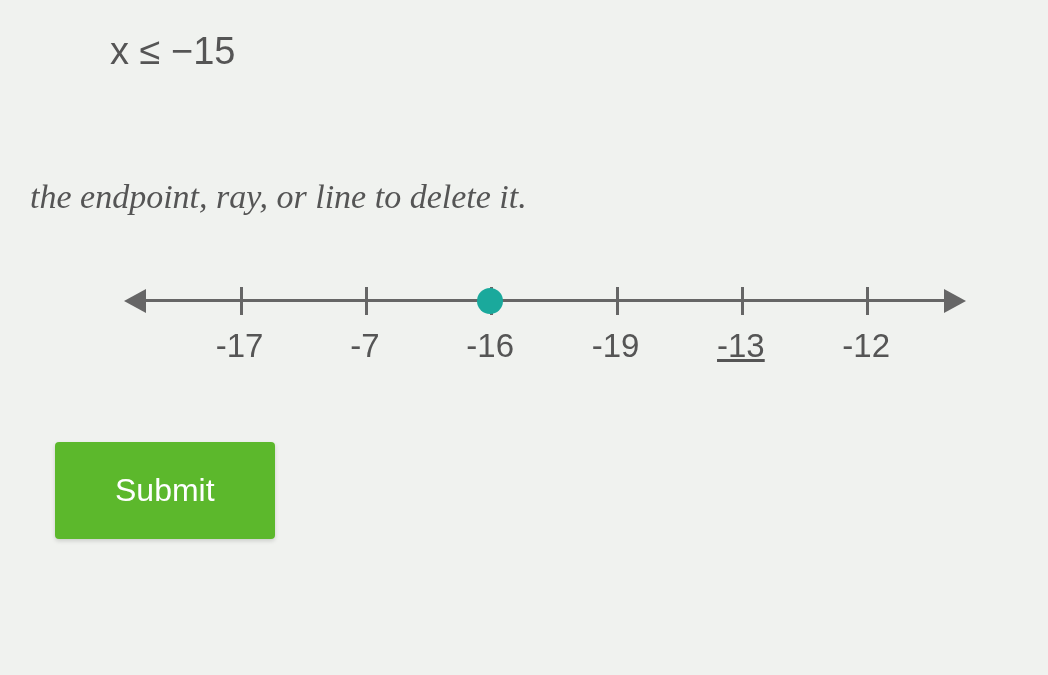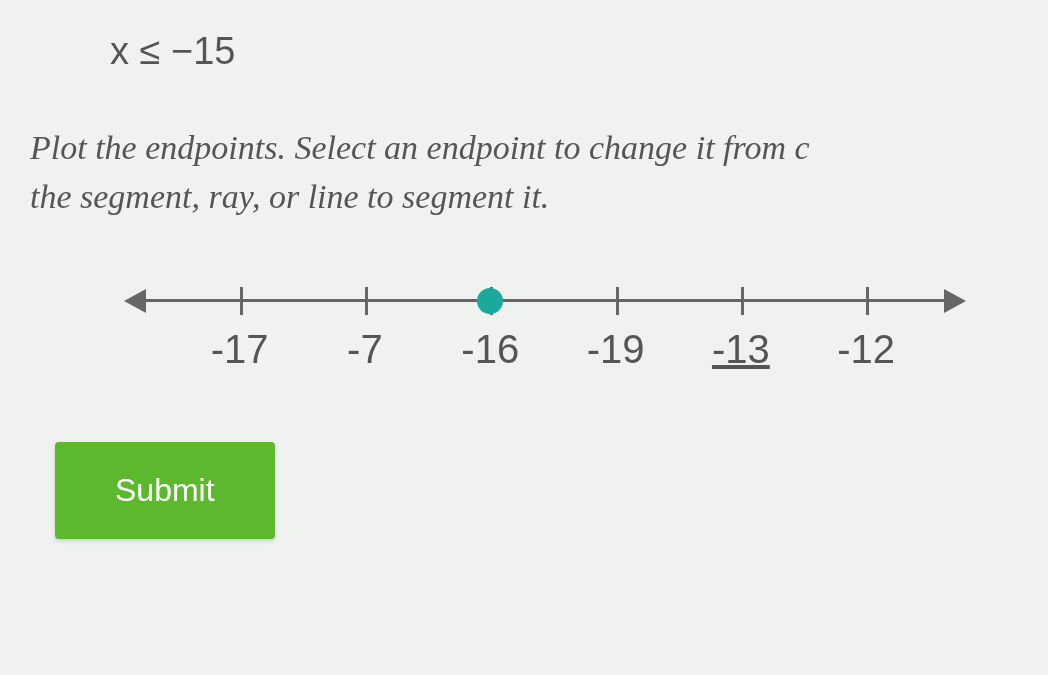--- a/index.html
+++ b/index.html
@@ -69,21 +69,21 @@
     .tick {
       position: absolute;
       top: 10px;
       width: 3px;
       height: 28px;
       background: #666;
     }
     .tick-label {
       position: absolute;
       top: 50px;
-      font-size: 40px;
+      font-size: 33px;
       color: #555;
       transform: translateX(-50%);
       font-family: Arial, sans-serif;
       font-style: normal;
     }
     .endpoint {
       position: absolute;
       top: 11px;
       width: 26px;
       height: 26px;
@@ -108,22 +108,22 @@
     }
   </style>
 </head>
 <body>
 
 
 
 <div class="inequality">x ≤ −15</div>
 
 <div class="instructions">
-  <span>Plot the endpoints. Select an endpoint to change it from c</span><br>
-  <span>the segment, ray, or line to segment it.</span>
+  <br>
+  <span>the endpoint, ray, or line to delete it.</span>
 </div>
 
 <div class="number-line-container">
   <div class="axis-line"></div>
   <div class="arrow-left"></div>
   <div class="arrow-right"></div>
 <div class="tick" style="left: 13.2%;"></div>
     <div class="tick-label" style="left: 13.2%;">-17</div>
     <div class="tick" style="left: 28.3%;"></div>
     <div class="tick-label" style="left: 28.3%;">-7</div>

